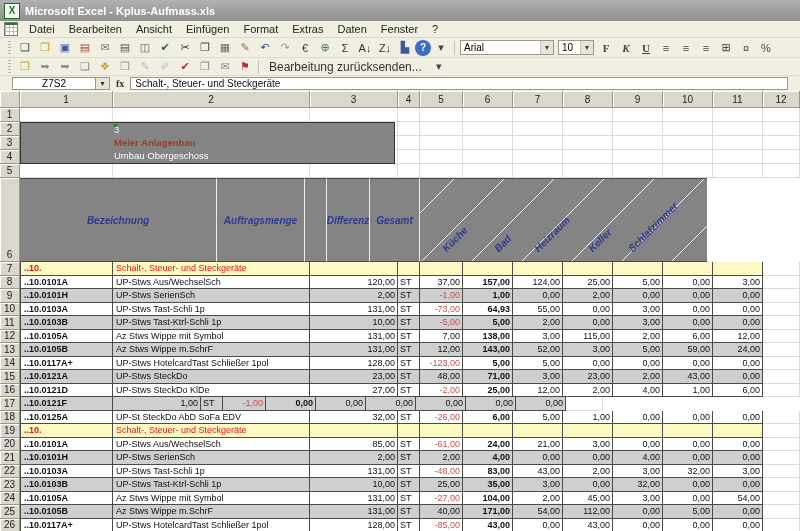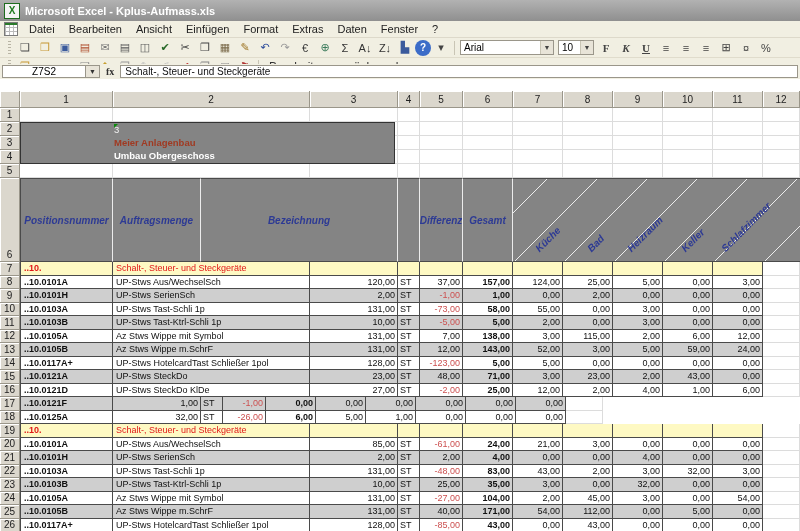--- a/index.html
+++ b/index.html
@@ -35,22 +35,22 @@
   .combo .arr{margin-left:auto;width:12px;height:100%;background:#e8e4d8;border-left:1px solid #c8c4b4;
     display:flex;align-items:center;justify-content:center;font-size:7px;color:#444}
   .fontbox{width:94px}.sizebox{width:36px}
   .fmt-b{font-weight:bold;font-family:"Liberation Serif",serif}
   .fmt-i{font-style:italic;font-family:"Liberation Serif",serif;font-weight:bold}
   .fmt-u{text-decoration:underline;font-family:"Liberation Serif",serif;font-weight:bold}
   .txtbtn{font-size:12px;color:#333;padding:14px 6px;border:1px solid transparent;white-space:nowrap}
   .sep{width:1px;height:14px;background:#c9c5b5;margin:0 3px}
 
   
-  .fbar{position:absolute;top:64px;left:0;width:800px;height:15px;background:#f1efe2;
-    display:flex;align-items:center;font-size:10px;box-sizing:border-box;padding:0 2px}
+  .fbar{position:absolute;top:76px;left:0;width:800px;height:15px;background:#f1efe2;
+    display:flex;align-items:center;font-size:10px;box-sizing:border-box;padding:0 12px}
   .namebox{width:84px;height:13px;background:#fff;border:1px solid #9a968a;display:flex;
     align-items:center;justify-content:center;box-sizing:border-box}
   .nbarr{width:14px;height:13px;background:#e8e4d8;border:1px solid #9a968a;border-left:none;
     display:flex;align-items:center;justify-content:center;font-size:7px;color:#333;box-sizing:border-box}
   .fx{font-family:"Liberation Serif",serif;font-weight:bold;padding:0 6px;color:#333}
   .finput{flex:1;height:13px;background:#fff;border:1px solid #9a968a;display:flex;align-items:center;
     padding-left:4px;box-sizing:border-box;font-size:10px;color:#111}
 
   
   .colhdrs{position:absolute;top:91px;left:0;width:800px;height:17px;display:flex}
@@ -89,21 +89,21 @@
   .rlabel{position:absolute;bottom:7px;transform:rotate(-45deg);transform-origin:0 100%;
     color:#2d3a94;font-weight:bold;font-style:italic;font-size:10px;white-space:nowrap}
   .rl0{left:28px}.rl1{left:80px}.rl2{left:120px}.rl3{left:174px}.rl4{left:214px}
 
   
   .topblock{position:absolute;left:20px;top:14px;width:375px;height:42px;background:#848484;
     border:1px solid #333;box-sizing:border-box;color:#fff;font-size:9.5px}
   .tb-line{height:13px;padding-left:93px;display:flex;align-items:center;position:relative}
   .tb-l1{color:#f2f2f2}
   .tb-l2{color:#a03a22;font-weight:bold}
-  .tb-l3{color:#fff;font-weight:bold}
+  .tb-l3{color:#fff;font-weight:normal}
   .cmark{position:absolute;left:93px;top:1px;width:0;height:0;
     border-top:4px solid #0c8a0c;border-right:4px solid transparent}
 </style>
 </head>
 <body>
 
 <div class="titlebar" data-name="title-bar">
   <span class="xl-icon" data-name="excel-app-icon">X</span>
   <span data-name="window-title">Microsoft Excel - Kplus-Aufmass.xls</span>
 </div>
@@ -276,23 +276,22 @@
         <div class="c lite wr" data-name="cell-empty"></div>
         <div class="c lite wr" data-name="cell-empty"></div>
         <div class="c lite wr" data-name="cell-empty"></div>
         <div class="c lite wr" data-name="cell-empty"></div>
         <div class="c lite w12" data-name="cell-empty"></div>
       </div></span>
 
   
   <div class="r r6" data-name="header-row">
     <div class="hc w0 h6hdr" data-name="row-header">6</div>
-    <div class="c w1 h6 first" data-name="header-positionsnummer">Positionsnummer</div>
+    <div class="c w2 h6" data-name="header-bezeichnung">Bezeichnung</div>
     <div class="c w3 h6" data-name="header-auftragsmenge">Auftragsmenge</div>
-    <div class="c w2 h6" data-name="header-bezeichnung">Bezeichnung</div>
     <div class="c w4 h6" data-name="header-einheit"></div>
     <div class="c w5 h6" data-name="header-differenz">Differenz</div>
     <div class="c w6 h6" data-name="header-gesamt">Gesamt</div>
     <div class="rooms" data-name="room-headers">
       <span data-name="room-labels-host"><span class="rlabel rl0" data-name="room-header-label">Küche</span><span class="rlabel rl1" data-name="room-header-label">Bad</span><span class="rlabel rl2" data-name="room-header-label">Heizraum</span><span class="rlabel rl3" data-name="room-header-label">Keller</span><span class="rlabel rl4" data-name="room-header-label">Schlafzimmer</span></span>
     </div>
   </div>
 
   <span data-name="sheet-rows"><div class="r rd odd section" data-name="sheet-row">
     <div class="hc w0" data-name="row-header">7</div>
@@ -336,21 +335,21 @@
     <div class="c wr dk num" data-name="cell-room">0,00</div>
     <div class="c wr dk num" data-name="cell-room">0,00</div>
     <div class="c w12 blank" data-name="cell-empty"></div>
   </div><div class="r rd even" data-name="sheet-row">
     <div class="hc w0" data-name="row-header">10</div>
     <div class="c w1 dk first pos" data-name="cell-positionsnummer">..10.0103A</div>
     <div class="c w2 dk bez" data-name="cell-bezeichnung">UP-Stws Tast-Schli 1p</div>
     <div class="c w3 dk num" data-name="cell-auftragsmenge">131,00</div>
     <div class="c w4 dk unit" data-name="cell-einheit">ST</div>
     <div class="c w5 dk num neg" data-name="cell-differenz">-73,00</div>
-    <div class="c w6 dk num ges" data-name="cell-gesamt">58,00</div>
+    <div class="c w6 dk num ges" data-name="cell-gesamt">64,93</div>
     <div class="c wr dk num" data-name="cell-room">55,00</div>
     <div class="c wr dk num" data-name="cell-room">0,00</div>
     <div class="c wr dk num" data-name="cell-room">3,00</div>
     <div class="c wr dk num" data-name="cell-room">0,00</div>
     <div class="c wr dk num" data-name="cell-room">0,00</div>
     <div class="c w12 blank" data-name="cell-empty"></div>
   </div><div class="r rd odd" data-name="sheet-row">
     <div class="hc w0" data-name="row-header">11</div>
     <div class="c w1 dk first pos" data-name="cell-positionsnummer">..10.0103B</div>
     <div class="c w2 dk bez" data-name="cell-bezeichnung">UP-Stws Tast-Ktrl-Schli 1p</div>
@@ -443,20 +442,21 @@
     <div class="c w6 dk num ges" data-name="cell-gesamt">0,00</div>
     <div class="c wr dk num" data-name="cell-room">0,00</div>
     <div class="c wr dk num" data-name="cell-room">0,00</div>
     <div class="c wr dk num" data-name="cell-room">0,00</div>
     <div class="c wr dk num" data-name="cell-room">0,00</div>
     <div class="c wr dk num" data-name="cell-room">0,00</div>
     <div class="c w12 blank" data-name="cell-empty"></div>
   </div><div class="r rd even" data-name="sheet-row">
     <div class="hc w0" data-name="row-header">18</div>
     <div class="c w1 dk first pos" data-name="cell-positionsnummer">..10.0125A</div>
+    <div class="c w2 dk bez" data-name="cell-bezeichnung">UP-St SteckDo AbD SoFa EDV</div>
     <div class="c w3 dk num" data-name="cell-auftragsmenge">32,00</div>
     <div class="c w4 dk unit" data-name="cell-einheit">ST</div>
     <div class="c w5 dk num neg" data-name="cell-differenz">-26,00</div>
     <div class="c w6 dk num ges" data-name="cell-gesamt">6,00</div>
     <div class="c wr dk num" data-name="cell-room">5,00</div>
     <div class="c wr dk num" data-name="cell-room">1,00</div>
     <div class="c wr dk num" data-name="cell-room">0,00</div>
     <div class="c wr dk num" data-name="cell-room">0,00</div>
     <div class="c wr dk num" data-name="cell-room">0,00</div>
     <div class="c w12 blank" data-name="cell-empty"></div>

